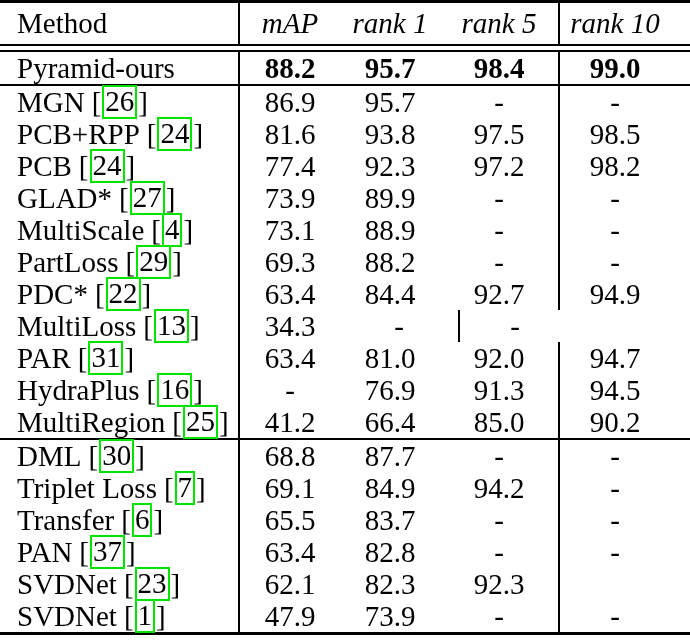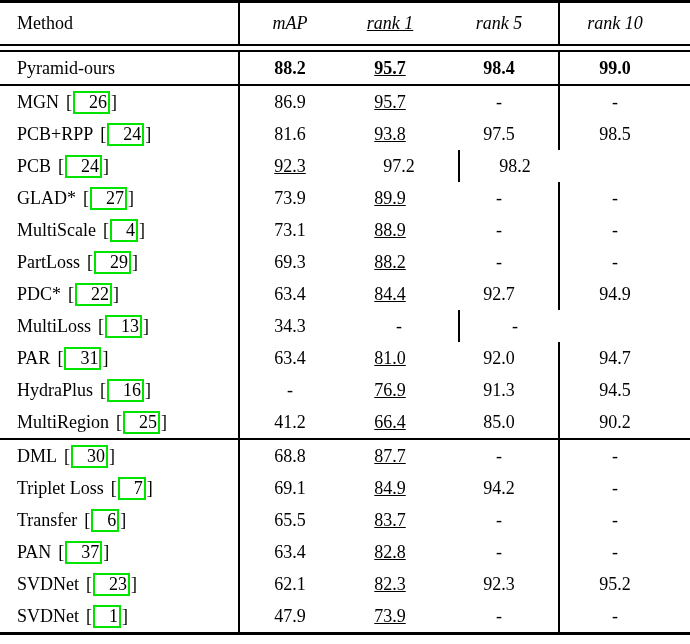--- a/index.html
+++ b/index.html
@@ -9,21 +9,21 @@
   }
   body {
     width: 690px;
     height: 644px;
     overflow: hidden;
   }
   .table {
     width: 690px;
     box-sizing: border-box;
     font-family: "Liberation Serif", "DejaVu Serif", serif;
-    font-size: 18px;
+    font-size: 29px;
     color: #000000;
     border-top: 3px solid #000000;
     border-bottom: 3px solid #000000;
   }
   .tr {
     display: flex;
     height: 32px;
   }
   .header-row {
     height: 41px;
@@ -35,21 +35,21 @@
     height: 100%;
     white-space: nowrap;
   }
   .c0 {
     width: 240px;
     padding-left: 17px;
     justify-content: flex-start;
     border-right: 2px solid #000000;
   }
   .c1 { width: 100px; justify-content: center; text-align: right; }
-  .c2 { width: 100px; justify-content: center; text-decoration: underline; }
+  .c2 { width: 100px; justify-content: center; }
   .c3 { width: 120px; justify-content: center; border-right: 2px solid #000000; }
   .c4 { width: 110px; justify-content: center; }
   .it { font-style: italic; }
   .double-rule {
     height: 4px;
     border-top: 2px solid #000000;
     border-bottom: 2px solid #000000;
   }
   .rule {
     border-top: 2px solid #000000;
@@ -59,21 +59,21 @@
   }
   .cite {
     margin-left: 7px;
     display: inline-flex;
     align-items: center;
   }
   .cite-box {
     display: inline-block;
     border: 2px solid var(--cite-color, #00e400);
     line-height: 1.0;
-    padding: 0 1px 1px 14px;
+    padding: 0 1px 1px 1px;
     margin: 0 1px;
   }
 </style>
 </head>
 <body>
 
 <div class="table">
   <div class="tr header-row">
     <div class="td c0">Method</div>
     <div class="td c1 it">mAP</div>
@@ -130,20 +130,21 @@
 
   <div class="tr">
     <div class="td c0">
       <span>PCB</span>
       <span class="cite">
         <span>[</span>
             <span class="cite-box">24</span>
             <span>]</span>
       </span>
     </div>
+    <div class="td c1 val">77.4</div>
     <div class="td c2 val">92.3</div>
     <div class="td c3 val">97.2</div>
     <div class="td c4 val">98.2</div>
   </div>
 
   <div class="tr">
     <div class="td c0">
       <span>GLAD*</span>
       <span class="cite">
         <span>[</span>
@@ -328,21 +329,20 @@
       <span>SVDNet</span>
       <span class="cite">
         <span>[</span>
             <span class="cite-box">23</span>
             <span>]</span>
       </span>
     </div>
     <div class="td c1 val">62.1</div>
     <div class="td c2 val">82.3</div>
     <div class="td c3 val">92.3</div>
-    <div class="td c4 val">95.2</div>
   </div>
 
   <div class="tr">
     <div class="td c0">
       <span>SVDNet</span>
       <span class="cite">
         <span>[</span>
             <span class="cite-box">1</span>
             <span>]</span>
       </span>

